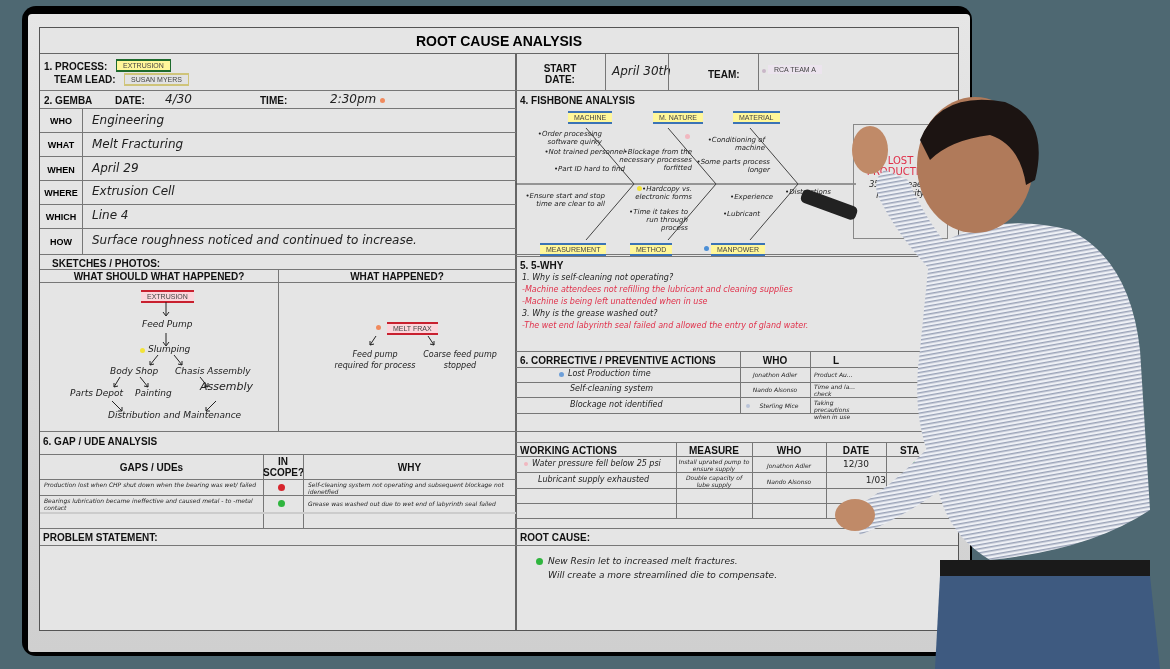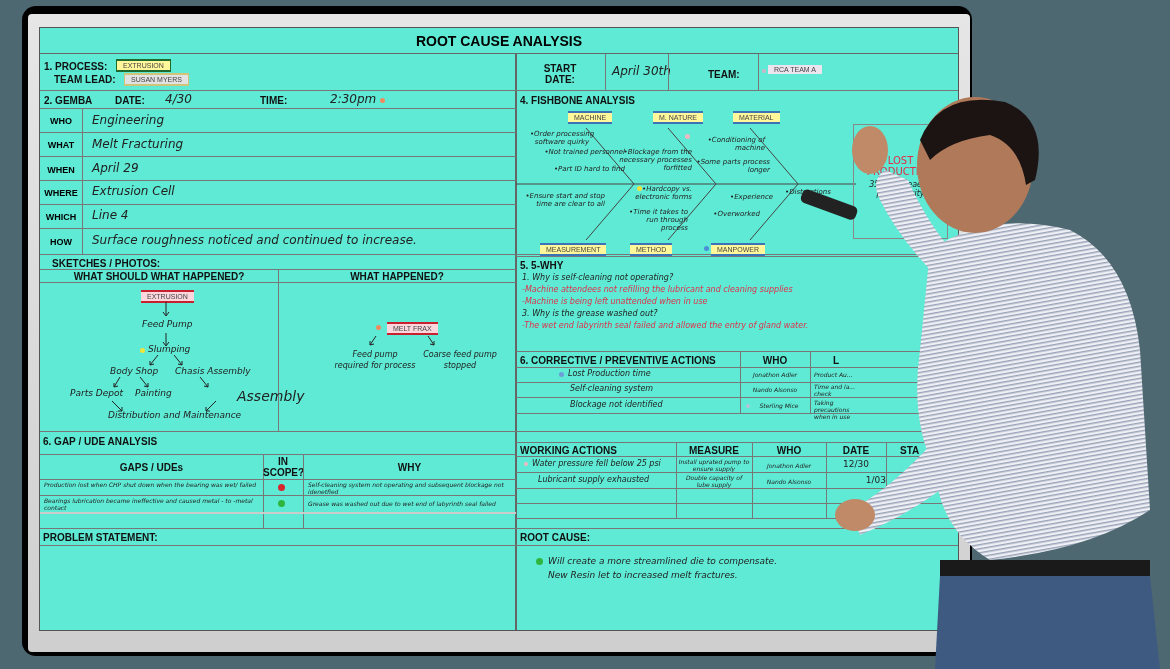--- a/index.html
+++ b/index.html
@@ -4,21 +4,21 @@
 <style>
   * { box-sizing: border-box; margin: 0; padding: 0; }
   html, body { width: 1170px; height: 669px; overflow: hidden; background: #4e6872; }
   body { position: relative; font-family: "Liberation Sans", sans-serif; }
 
   .frame { position: absolute; left: 22px; top: 6px; width: 950px; height: 650px;
     background: #000; border-radius: 14px; }
   .rim { position: absolute; left: 28px; top: 14px; width: 942px; height: 638px;
     background: linear-gradient(#e6e6e6,#cfcfcf); border-radius: 4px; }
   .board { position: absolute; left: 39px; top: 27px; width: 920px; height: 604px;
-    background: #5eead4; border: 1px solid #555; overflow: hidden; }
+    background: #e5e5e5; border: 1px solid #555; overflow: hidden; }
 
   .hand { font-family: "DejaVu Sans", sans-serif; font-style: italic; color: #222; }
   .red { color: #e0304a; }
   .hdr { font-weight: bold; font-size: 10px; color: #111; }
   .abs { position: absolute; }
   .hl { position: absolute; left: 0; width: 100%; border-top: 1px solid #777; }
   .vl { position: absolute; border-left: 1px solid #777; }
 
   .title { position: absolute; left: 0; top: 0; width: 100%; height: 26px; line-height: 26px;
     text-align: center; font-weight: bold; font-size: 14px; border-bottom: 1px solid #666; }
@@ -119,21 +119,21 @@
       <path d="M176 118 L166 128 M166 124 L166 128 L170 128"></path>
     </g>
   </svg>
   <div class="abs hand" style="left:102px;top:291px;font-size:9px;">Feed Pump</div>
   <div class="dot" style="left:100px;top:320px;width:5px;height:5px;background:#f2e33a;"></div>
   <div class="abs hand" style="left:108px;top:316px;font-size:9px;">Slumping</div>
   <div class="abs hand" style="left:70px;top:338px;font-size:9px;">Body Shop</div>
   <div class="abs hand" style="left:135px;top:338px;font-size:9px;">Chasis Assembly</div>
   <div class="abs hand" style="left:30px;top:360px;font-size:9px;">Parts Depot</div>
   <div class="abs hand" style="left:95px;top:360px;font-size:9px;">Painting</div>
-  <div class="abs hand" style="left:160px;top:360px;font-size:14px;margin-left:37px;">Assembly</div>
+  <div class="abs hand" style="left:160px;top:352px;font-size:11px;">Assembly</div>
   <div class="abs hand" style="left:68px;top:382px;font-size:9px;">Distribution and Maintenance</div>
 
   <div class="dot" style="left:336px;top:297px;width:5px;height:5px;background:#f08a5d;"></div>
   <div class="mag mag-pink" style="left:347px;top:294px;">MELT FRAX</div>
   <svg class="abs" style="left:238px;top:305px;" width="238" height="20">
     <g stroke="#222" stroke-width="1" fill="none">
       <path d="M98 3 L92 12 M92 8 L92 12 L96 11"></path>
       <path d="M150 3 L156 12 M156 8 L156 12 L152 11"></path>
     </g>
   </svg>
@@ -183,33 +183,33 @@
   <div class="mag mag-yellow" style="left:671px;top:215px;">MANPOWER</div>
 
   <svg class="abs" style="left:476px;top:62px;" width="340" height="168">
     <g stroke="#444" stroke-width="1" fill="none">
       <path d="M0 94 H340"></path>
       <path d="M70 38 L118 94 L70 150"></path>
       <path d="M152 38 L200 94 L152 150"></path>
       <path d="M234 38 L282 94 L234 150"></path>
     </g>
   </svg>
-  <div class="fb hand" style="left:482px;top:102px;width:80px;text-align:center;">•Order processing software quirky</div>
+  <div class="fb hand" style="left:482px;top:102px;width:80px;">•Order processing software quirky</div>
   <div class="fb hand" style="left:500px;top:120px;width:85px;">•Not trained personnel</div>
   <div class="fb hand" style="left:500px;top:137px;width:85px;">•Part ID hard to find</div>
   <div class="fb hand" style="left:570px;top:120px;width:82px;">•Blockage from the necessary processes forfitted</div>
   <div class="dot" style="left:645px;top:106px;width:5px;height:5px;background:#f1b8c0;"></div>
   <div class="fb hand" style="left:650px;top:108px;width:75px;">•Conditioning of machine</div>
   <div class="fb hand" style="left:650px;top:130px;width:80px;">•Some parts process longer</div>
   <div class="fb hand" style="left:482px;top:164px;width:83px;">•Ensure start and stop time are clear to all</div>
   <div class="dot" style="left:597px;top:158px;width:5px;height:5px;background:#f2e33a;"></div>
   <div class="fb hand" style="left:592px;top:157px;width:60px;">•Hardcopy vs. electronic forms</div>
   <div class="fb hand" style="left:578px;top:180px;width:70px;">•Time it takes to run through process</div>
   <div class="fb hand" style="left:690px;top:165px;width:40px;">•Experience</div>
-  <div class="fb hand" style="left:670px;top:182px;width:50px;">•Overworked</div>
+  <div class="fb hand" style="left:670px;top:182px;width:50px;">•Lubricant</div>
   <div class="fb hand" style="left:745px;top:160px;width:52px;text-align:left;">•Distractions</div>
 
   <div class="abs" style="left:813px;top:96px;width:95px;height:115px;border:1px solid #888;text-align:center;">
     <div class="hand red" style="margin-top:30px;font-size:10px;font-style:normal;">LOST</div>
     <div class="hand red" style="font-size:10px;font-style:normal;">PRODUCTION</div>
     <div class="hand" style="font-size:8px;margin-top:3px;">35% decreae in</div>
     <div class="hand" style="font-size:8px;">productivity</div>
   </div>
 
   <div class="abs" style="left:476px;top:228px;width:444px;border-top:1px solid #777;"></div>
@@ -269,22 +269,22 @@
   <div class="abs hand" style="left:712px;top:450px;width:74px;text-align:center;font-size:6px;">Nando Alsonso</div>
   <div class="abs hand" style="left:786px;top:447px;width:60px;text-align:right;font-size:9px;font-style:normal;">1/03</div>
   <div class="dot" style="left:873px;top:449px;width:7px;height:7px;background:#d7262e;"></div>
   <div class="abs" style="left:476px;top:460px;width:444px;border-top:1px solid #777;"></div>
   <div class="abs" style="left:476px;top:475px;width:444px;border-top:1px solid #777;"></div>
   <div class="abs" style="left:476px;top:490px;width:444px;border-top:1px solid #777;"></div>
 
   <div class="abs hdr" style="left:480px;top:504px;">ROOT CAUSE:</div>
   <div class="dot" style="left:496px;top:530px;width:7px;height:7px;background:#2fb53e;"></div>
   <div class="abs hand" style="left:508px;top:526px;font-size:9px;line-height:14px;">
+    <div>New Resin let to increased melt fractures.</div>
     <div>Will create a more streamlined die to compensate.</div>
-    <div>New Resin let to increased melt fractures.</div>
   </div>
 </div>
 
 <svg class="person" viewBox="0 0 380 579">
   <defs>
     <pattern id="stripe" width="4" height="4" patternUnits="userSpaceOnUse" patternTransform="rotate(80)">
       <rect width="4" height="4" fill="#eef0f5"></rect>
       <rect width="1.5" height="4" fill="#9aa3b8"></rect>
     </pattern>
   </defs>

